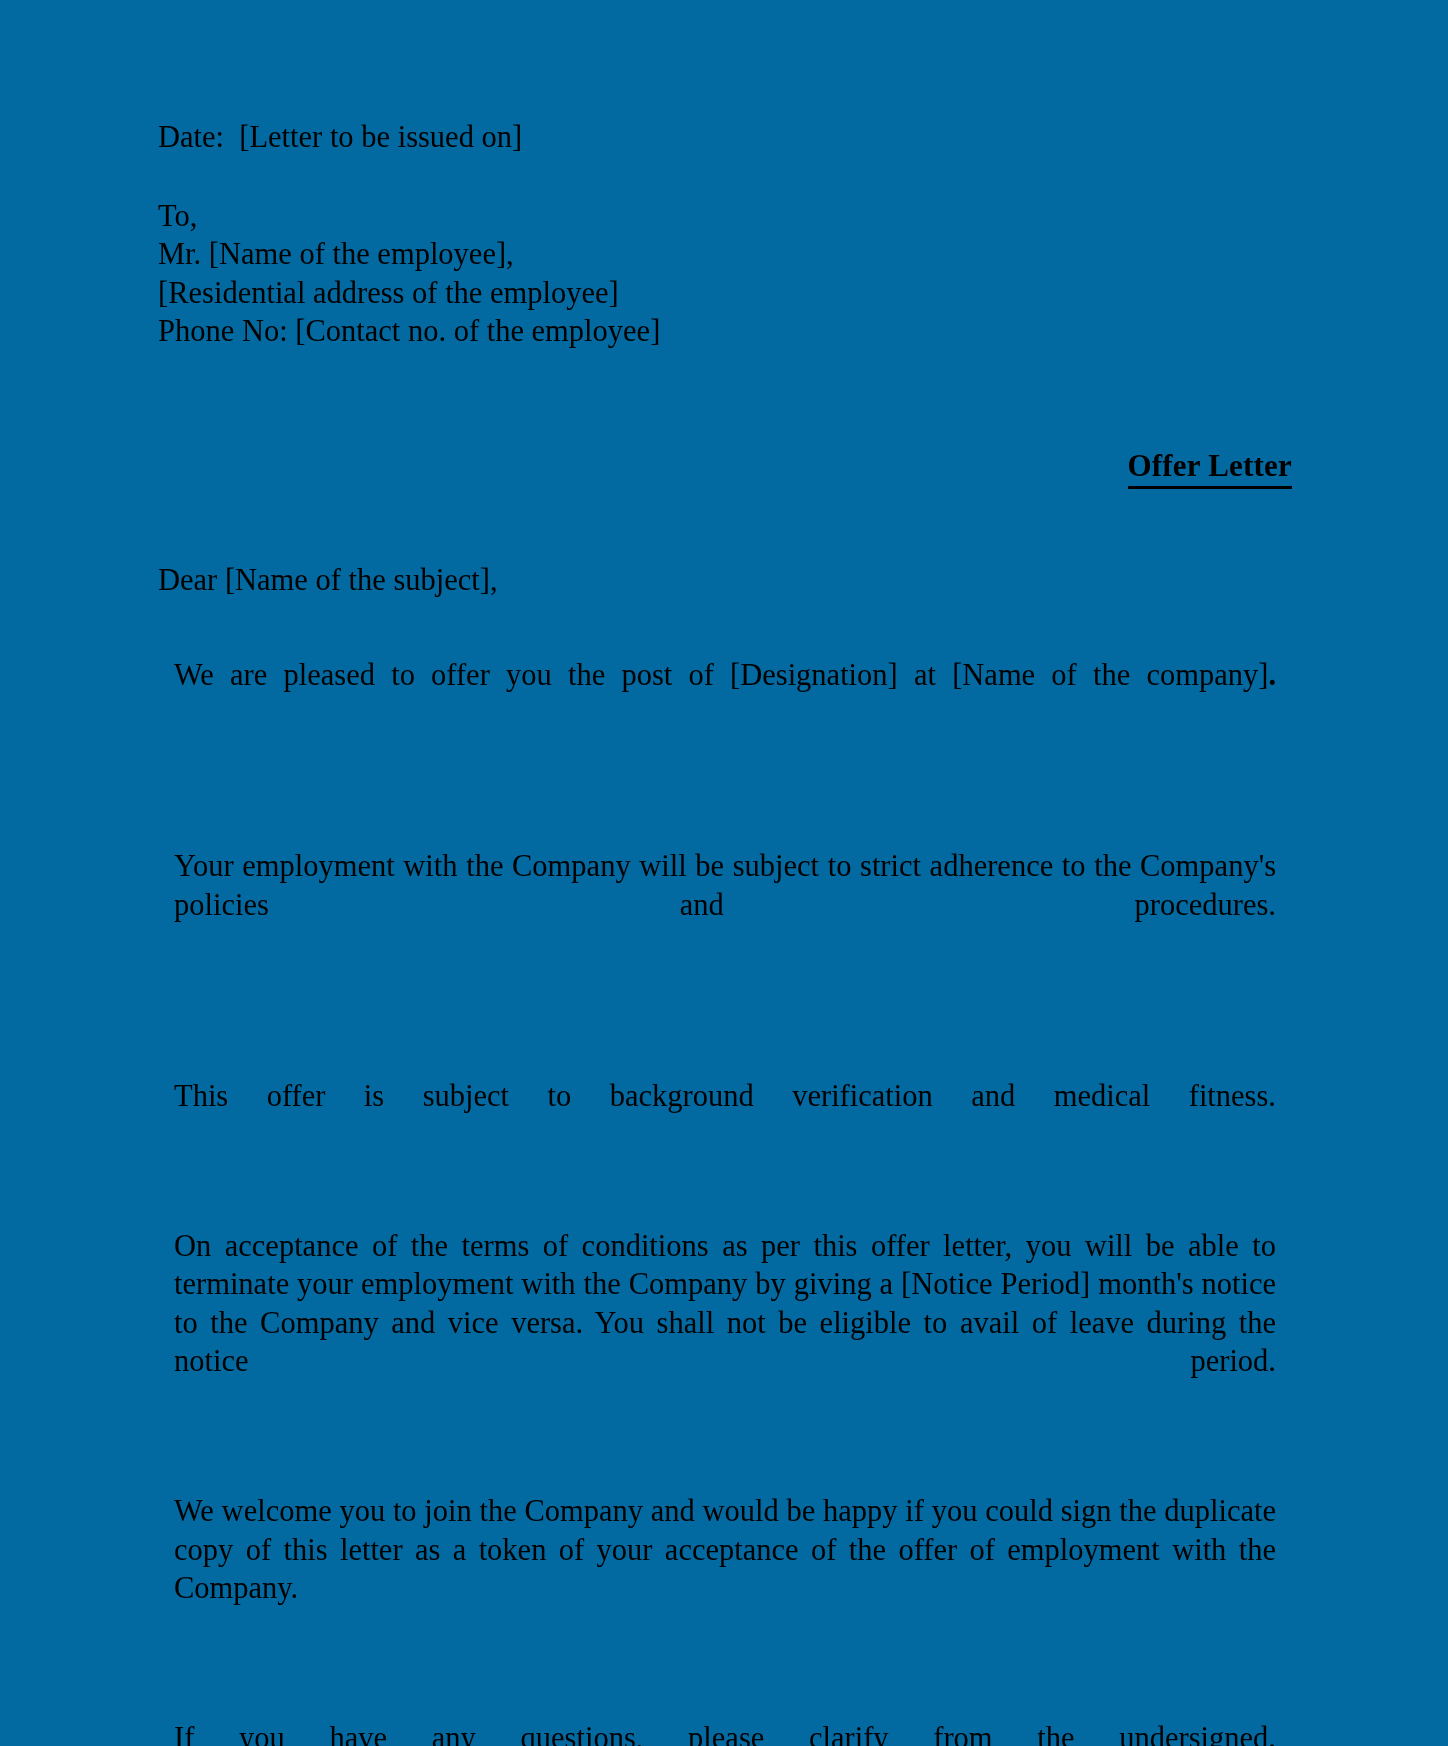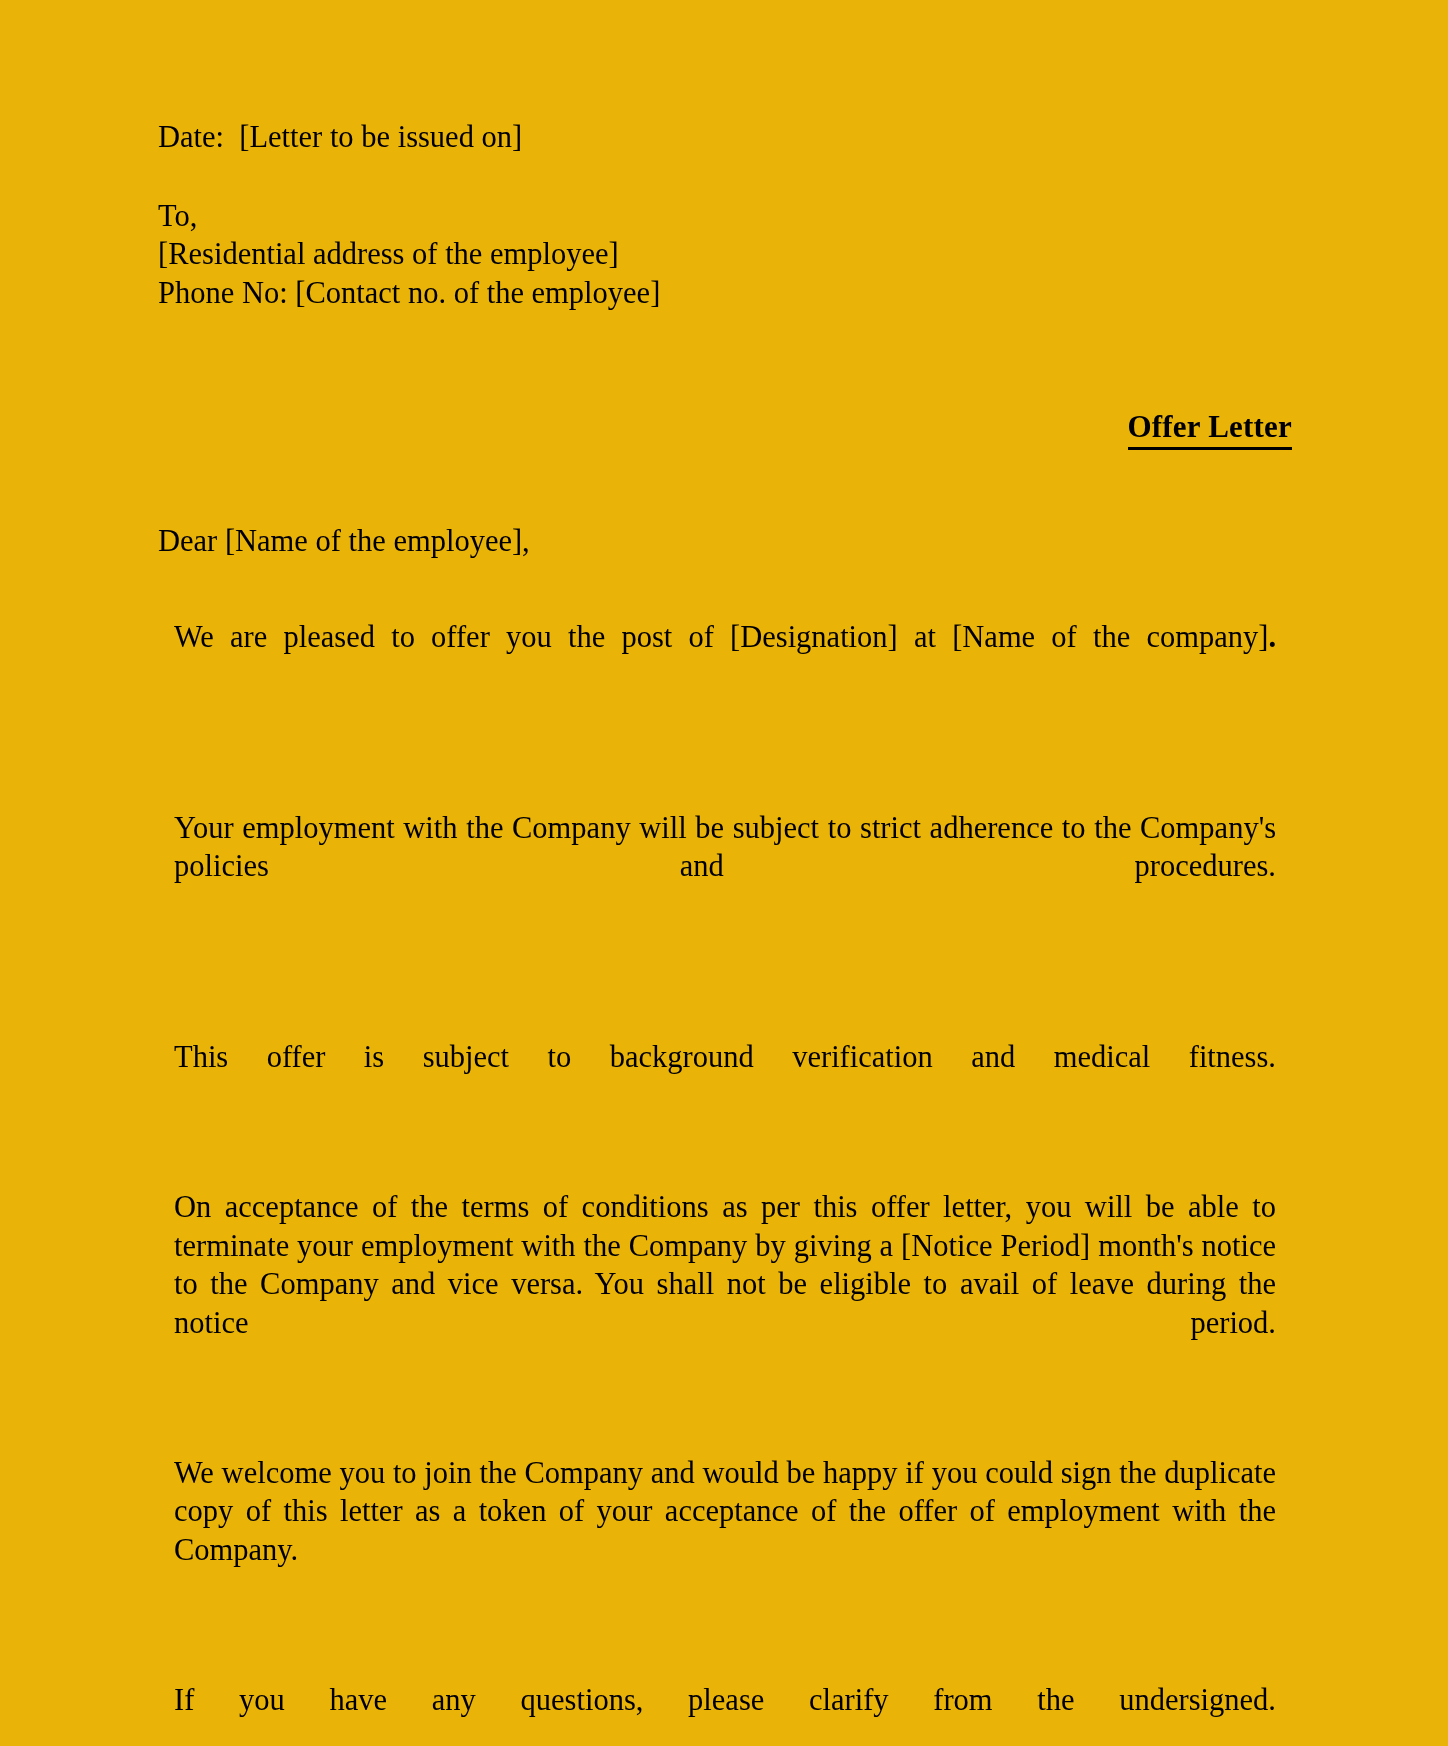--- a/index.html
+++ b/index.html
@@ -7,21 +7,21 @@
     margin: 0;
     padding: 0;
     background: #ffffff;
   }
 
   .page {
     position: relative;
     width: 1448px;
     height: 1746px;
     margin: 0 auto;
-    background: #eab308;
+    background: #0369a1;
     box-sizing: border-box;
     overflow: hidden;
     font-family: "Liberation Serif", "DejaVu Serif", serif;
     color: #000000;
   }
 
   .content {
     position: absolute;
     left: 158px;
     top: 118px;
@@ -98,33 +98,34 @@
   <div class="content">
 
     <div class="date-block">
       <p class="line">Date:  [Letter to be issued on]</p>
     </div>
 
     <div class="gap-sm"></div>
 
     <div class="address-block">
       <p class="line">To,</p>
+      <p class="line">Mr. [Name of the employee],</p>
       <p class="line">[Residential address of the employee]</p>
       <p class="line">Phone No: [Contact no. of the employee]</p>
     </div>
 
     <div class="gap-xl"></div>
 
     <div class="heading-wrap">
       <span class="doc-heading">Offer Letter</span>
     </div>
 
     <div class="gap-lg"></div>
 
-    <p class="line">Dear [Name of the employee],</p>
+    <p class="line">Dear [Name of the subject],</p>
 
     <div class="gap-md"></div>
 
     <p class="para"><span>We are pleased to offer you the post of [Designation] at [Name of the company]</span><span class="bold-dot">.</span></p>
 
     <div class="gap-md"></div>
 
 
     <div class="gap-md"></div>
 

